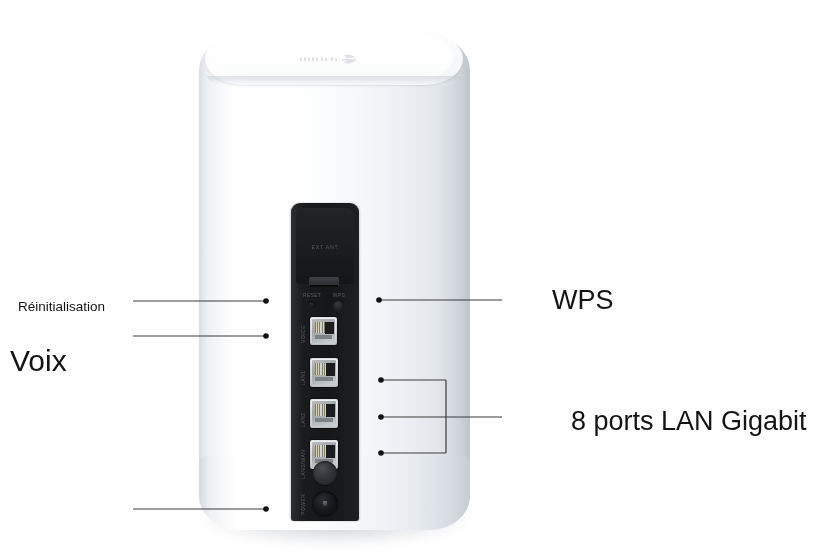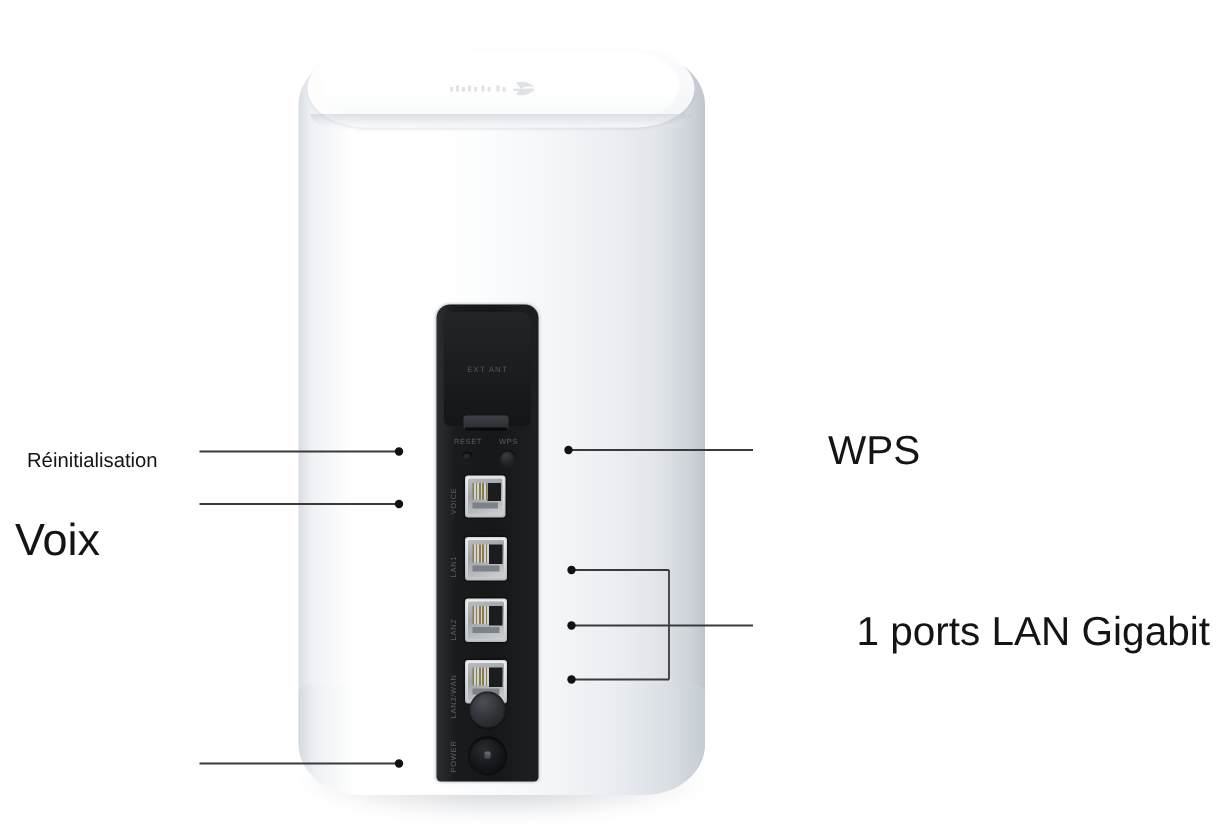--- a/index.html
+++ b/index.html
@@ -327,15 +327,15 @@
       <circle cx="379" cy="300" r="2.8"></circle>
       <circle cx="381" cy="380" r="2.8"></circle>
       <circle cx="381" cy="417" r="2.8"></circle>
       <circle cx="381" cy="453" r="2.8"></circle>
     </g>
   </svg>
 
   <div class="callout lbl-reinit">Réinitialisation</div>
   <div class="callout lbl-voix">Voix</div>
   <div class="callout lbl-wps">WPS</div>
-  <div class="callout lbl-lan">1 ports LAN Gigabit</div>
+  <div class="callout lbl-lan">8 ports LAN Gigabit</div>
 
 </div>
 
 </body></html>

